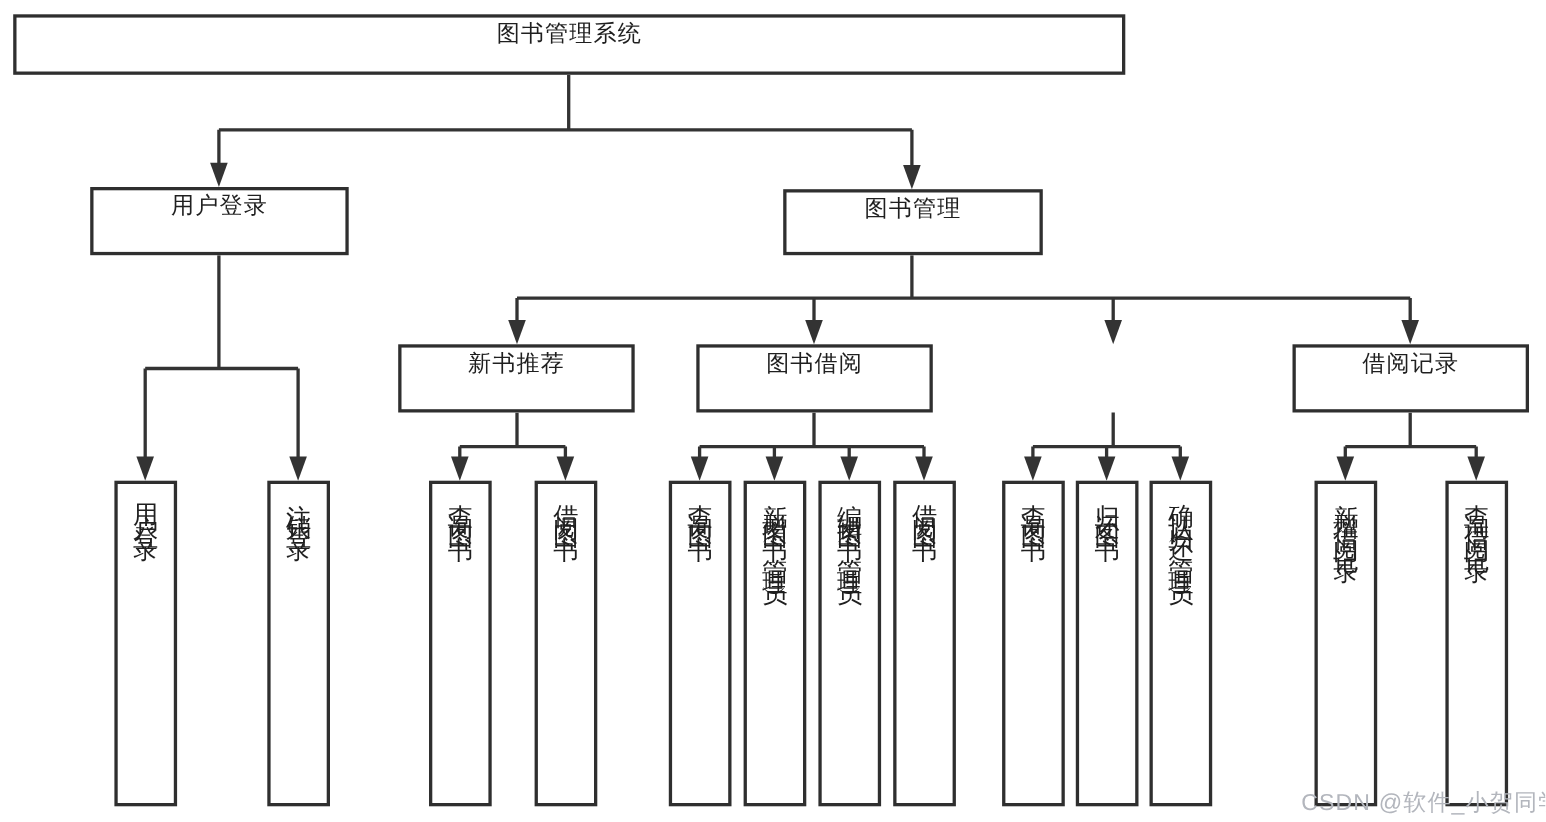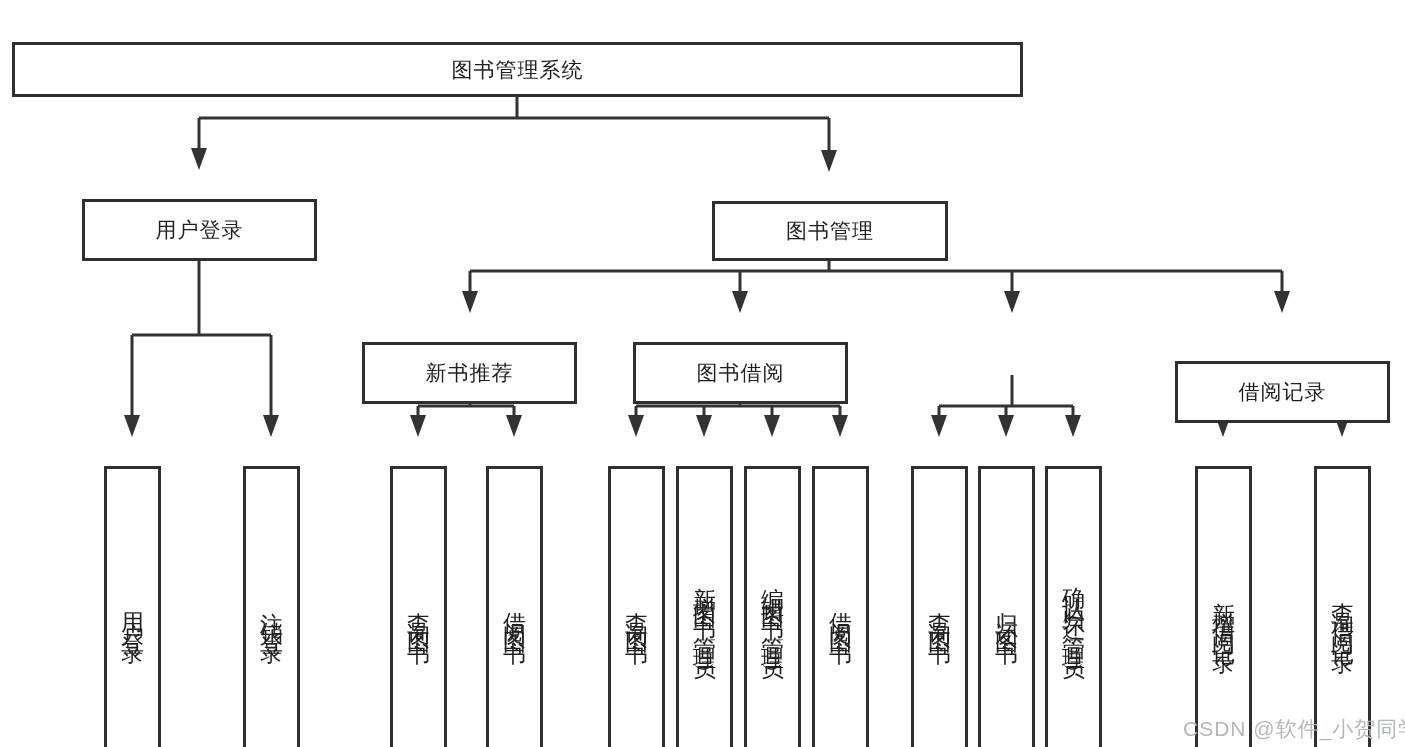--- a/index.html
+++ b/index.html
@@ -23,24 +23,22 @@
     width: 1405px;
     height: 747px;
     z-index: 1;
   }
   .node {
     position: absolute;
     box-sizing: border-box;
     background: #ffffff;
     border: 3px solid #2f2f2f;
     display: flex;
-    align-items: center;
     justify-content: center;
     z-index: 2;
-    margin-top: 29px;
   }
   .hnode {
     font-size: 21px;
     letter-spacing: 1px;
     color: #1f1f1f;
   }
   .leaf {
     width: 57px;
     top: 437px;
     height: 296px;
@@ -127,21 +125,21 @@
   <div class="node hnode" style="left:362px; top:313px; width:215px; height:62px;">
     <span>新书推荐</span>
   </div>
 
   <div class="node hnode" style="left:712px; top:172px; width:236px; height:60px;">
     <span>图书管理</span>
   </div>
   <div class="node hnode" style="left:633px; top:313px; width:215px; height:62px;">
     <span>图书借阅</span>
   </div>
-  <div class="node hnode" style="left:1175px; top:332px; width:215px; height:62px;">
+  <div class="node hnode" style="left:1175px; top:313px; width:215px; height:62px;">
     <span>借阅记录</span>
   </div>
 
   <div class="node leaf" style="left:104px;">
     <span class="vtext">用户登录</span>
   </div>
   <div class="node leaf" style="left:243px;">
     <span class="vtext">注销登录</span>
   </div>
 

